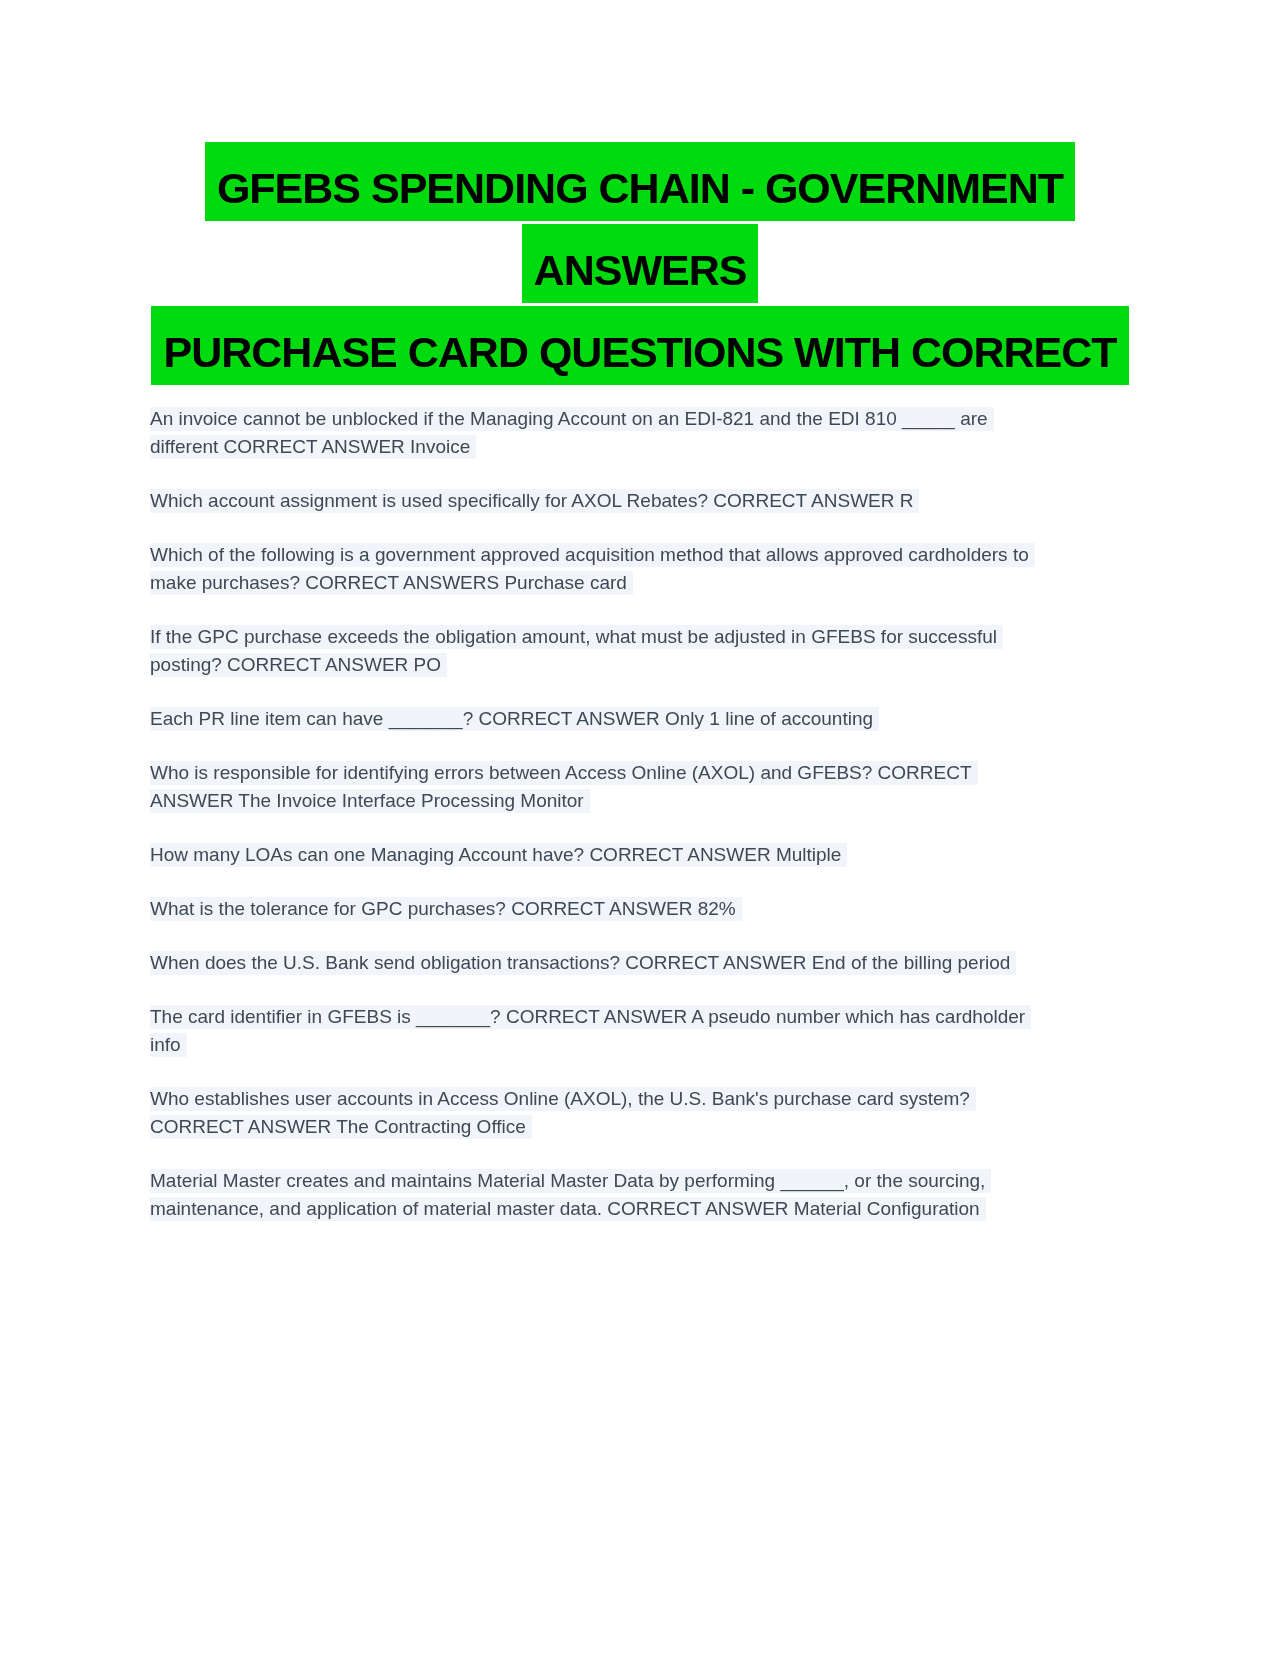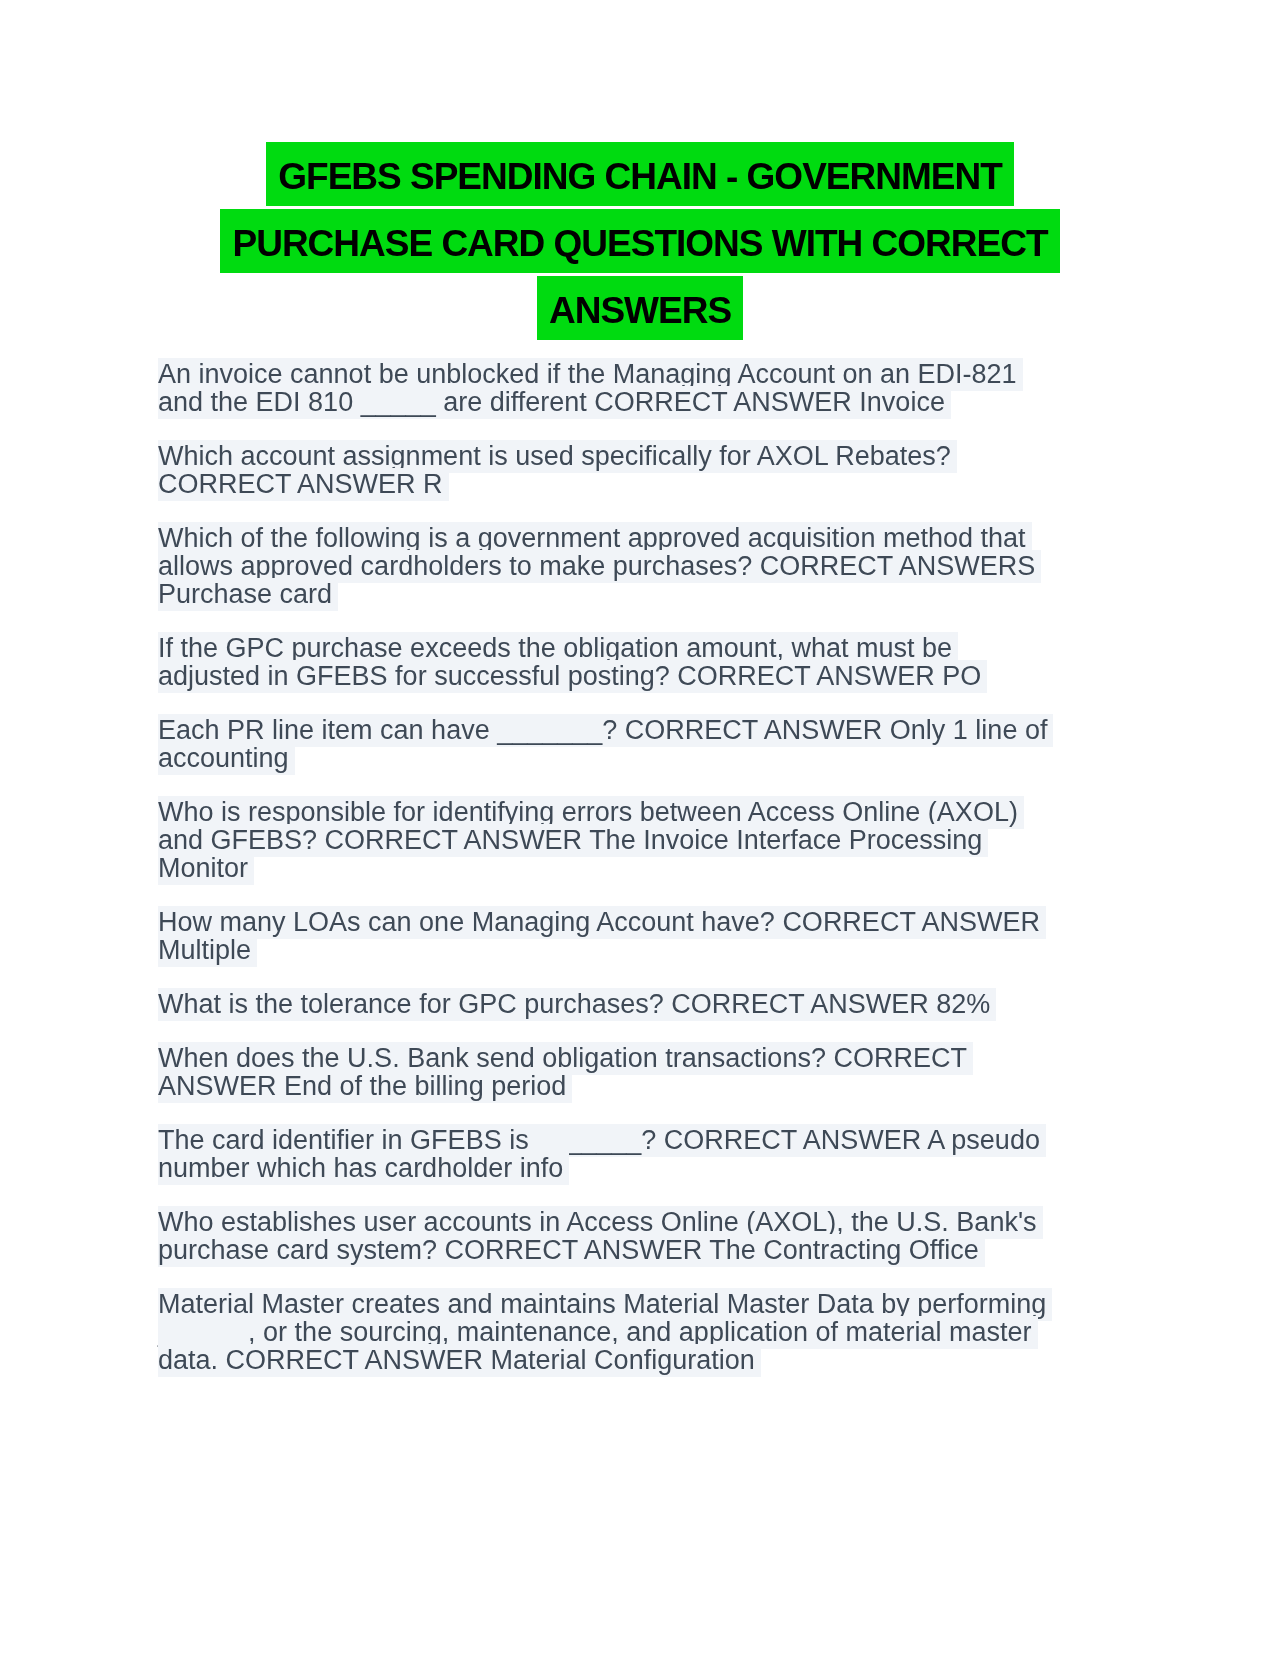--- a/index.html
+++ b/index.html
@@ -20,58 +20,58 @@
     text-align: center;
   }
   .title-line {
     margin-bottom: 3px;
     line-height: 0;
   }
   .title-hl {
     display: inline-block;
     background: var(--title-highlight, #00db10);
     color: var(--title-text, #000000);
-    font-size: 37px;
+    font-size: 43px;
     font-weight: 800;
     letter-spacing: -1px;
     line-height: 1;
-    padding: 16px 12px 11px 12px;
+    padding: 25px 12px 11px 12px;
     white-space: nowrap;
   }
   .qa-list {
     margin: 20px 0 0 146px;
     width: 912px;
   }
   .qa {
-    margin: 0 0 26px 12px;
-    font-size: 27px;
+    margin: 0 0 26px 4px;
+    font-size: 19px;
     line-height: 28px;
     color: var(--body-text, #3e4956);
   }
   .qa-hl {
     background: var(--body-highlight, #f1f4f8);
     -webkit-box-decoration-break: clone;
     box-decoration-break: clone;
     padding: 1px 6px 2px 0;
   }
 </style>
 </head>
 <body>
 
 <div class="page">
 
   <header class="doc-title">
     <div class="title-line">
       <span class="title-hl">GFEBS SPENDING CHAIN - GOVERNMENT</span>
     </div>
     <div class="title-line">
-      <span class="title-hl">PURCHASE CARD QUESTIONS WITH CORRECT</span>
+      <span class="title-hl">ANSWERS</span>
     </div>
     <div class="title-line">
-      <span class="title-hl">ANSWERS</span>
+      <span class="title-hl">PURCHASE CARD QUESTIONS WITH CORRECT</span>
     </div>
   </header>
 
   <main class="qa-list">
 
       <p class="qa">
         <span class="qa-hl">An invoice cannot be unblocked if the Managing Account on an EDI-821 and the EDI 810 _____ are different CORRECT ANSWER Invoice</span>
       </p>
 
       <p class="qa">

